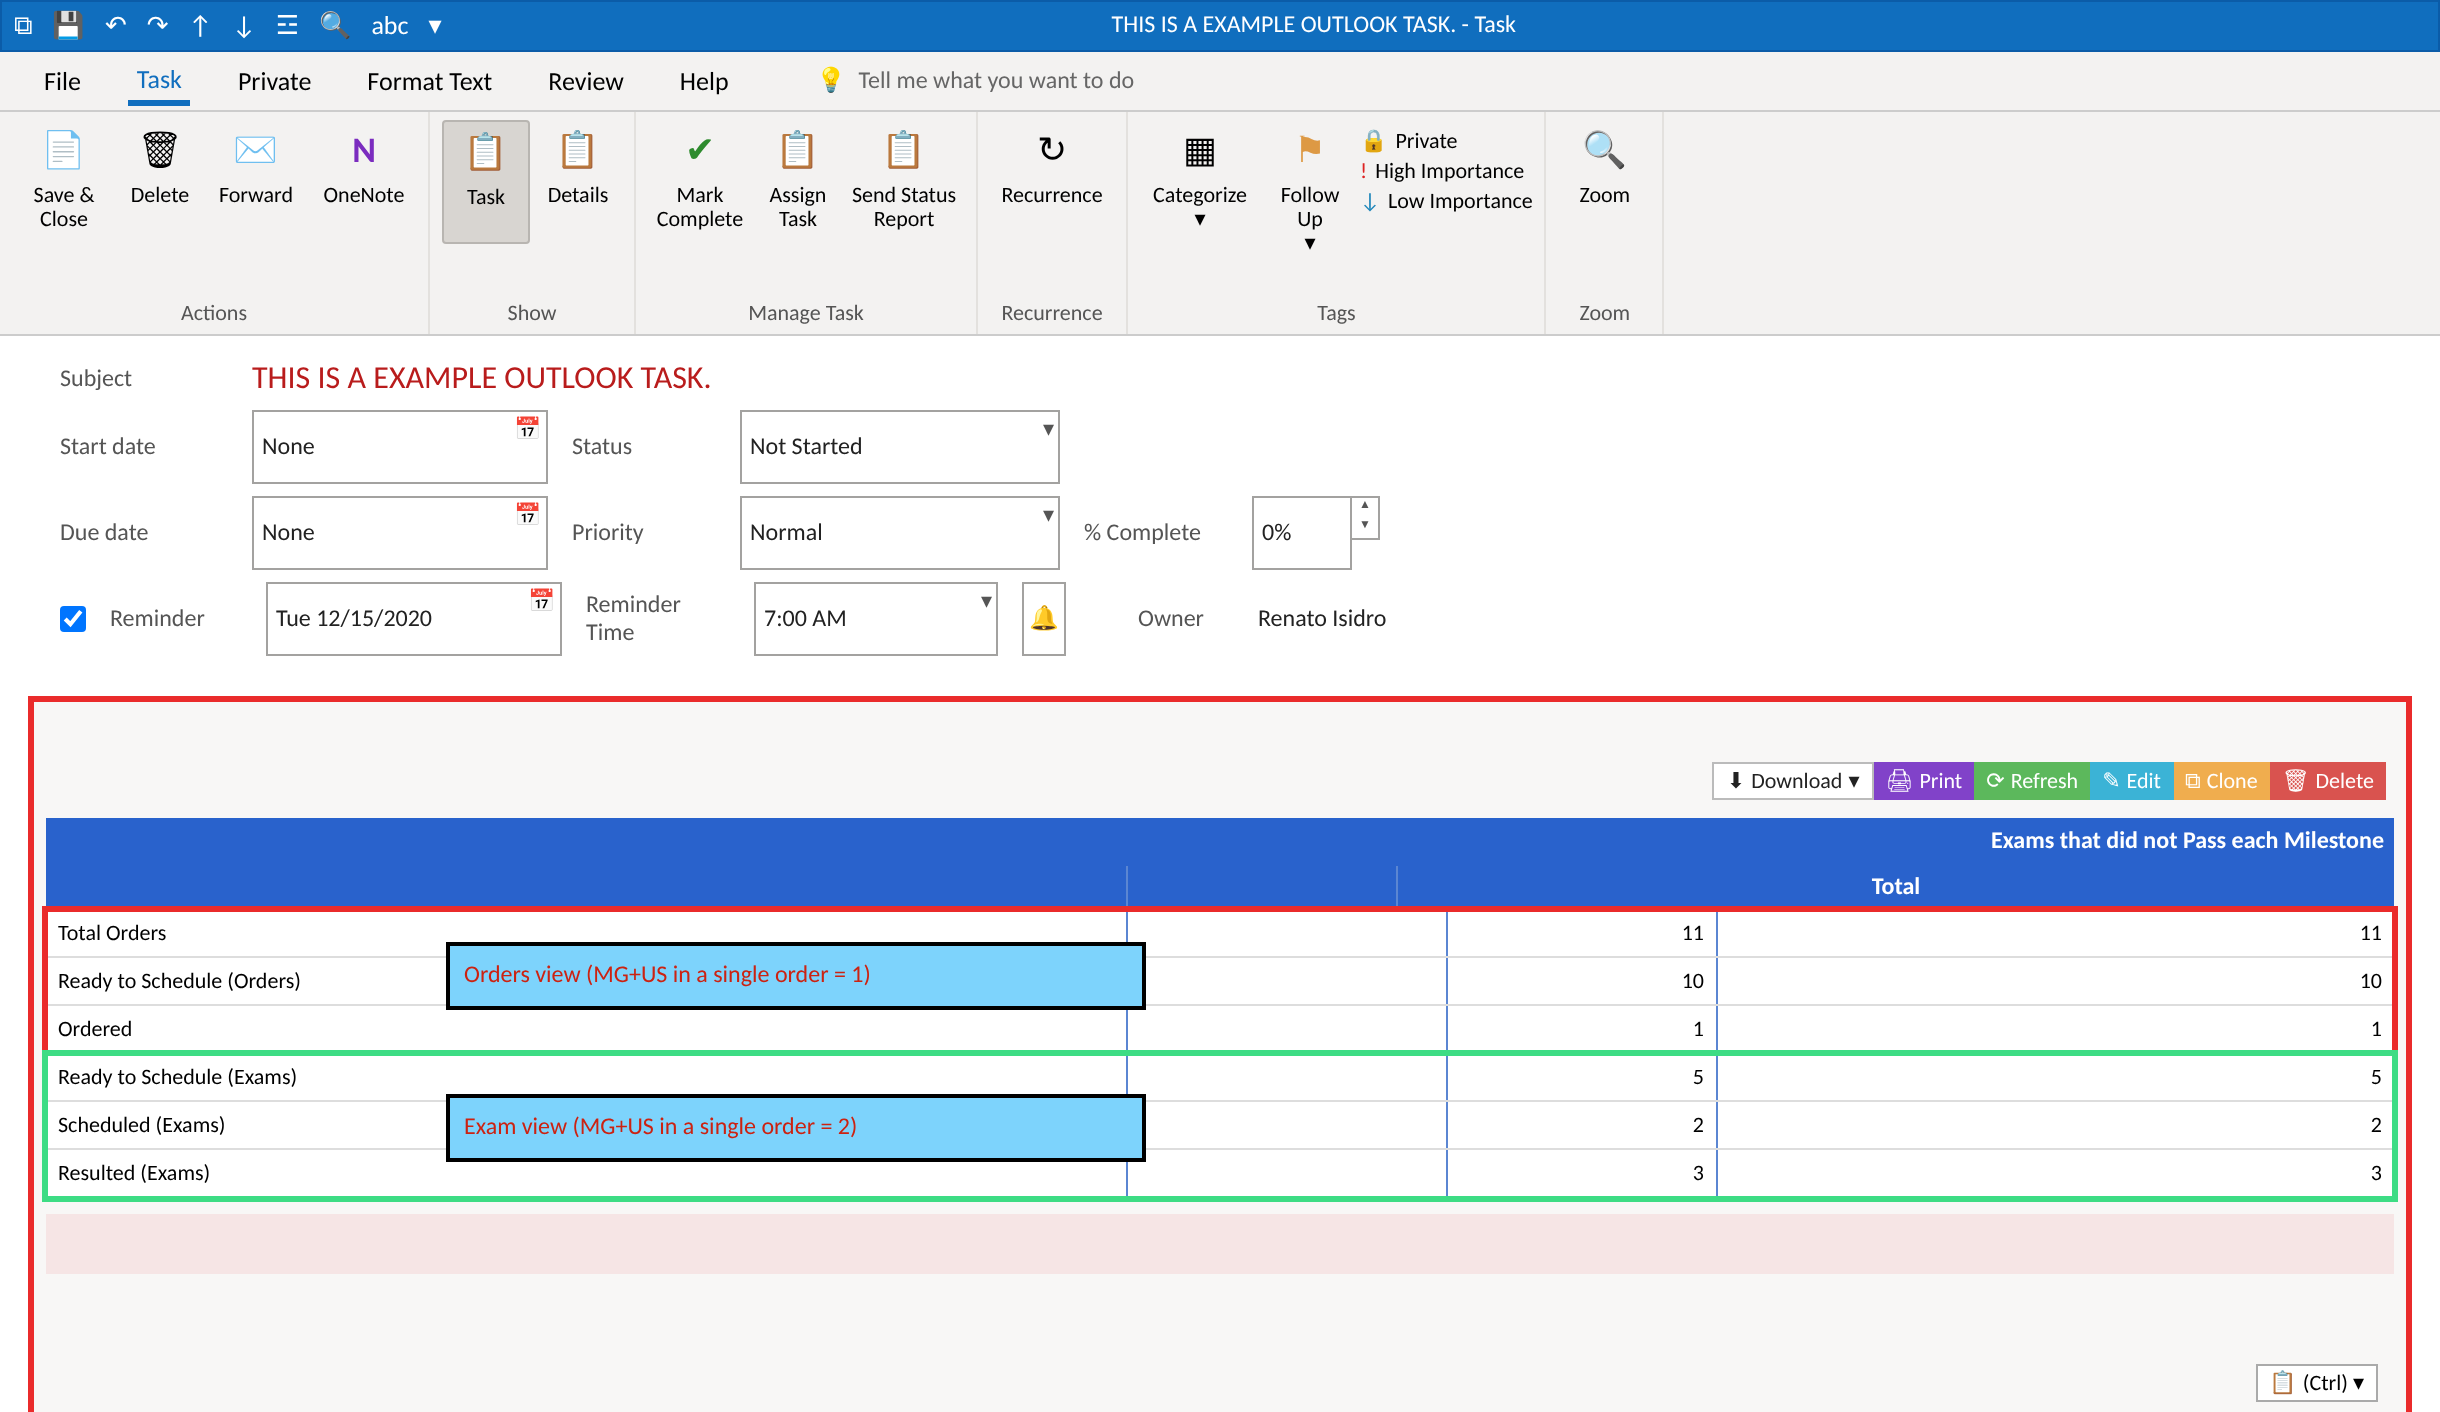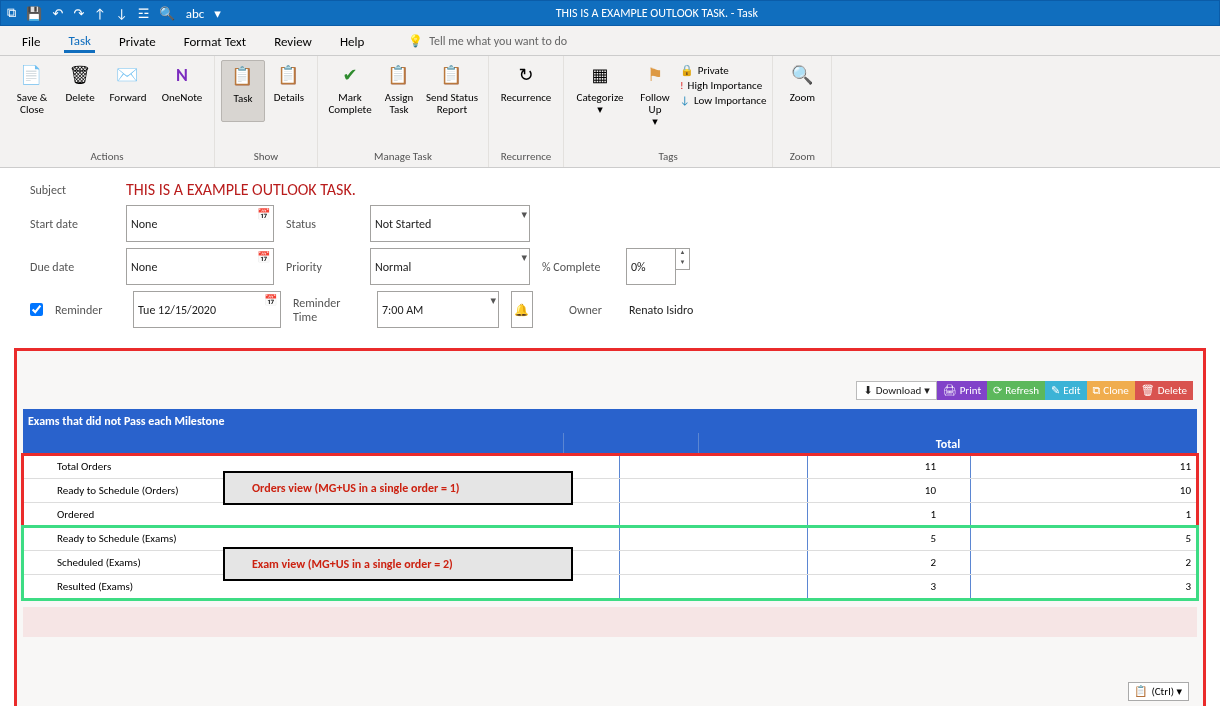--- a/index.html
+++ b/index.html
@@ -42,34 +42,34 @@
 .tool-row { position: absolute; top: 30px; right: 10px; display: flex; gap: 0; font-size: 11px; }
 .tool-row .tbtn { padding: 2px 6px; color: #fff; cursor: pointer; display: flex; align-items: center; gap: 3px; }
 .tbtn.download { background: #fff; color: #222; border: 1px solid #bbb; }
 .tbtn.print { background: #8142c9; }
 .tbtn.refresh { background: #5cb85c; }
 .tbtn.edit { background: #3bb3d6; }
 .tbtn.clone { background: #f0ad4e; }
 .tbtn.delete { background: #d9534f; }
 
 .table-wrap { margin: 34px 6px 0; background:#fff; }
-.thead-row { background: #2962cc; color: #fff; text-align: left; font-size: 12px; font-weight: bold; padding: 5px; }
+.thead-row { background: #2962cc; color: #fff; text-align: right; font-size: 12px; font-weight: bold; padding: 5px; }
 .tcols { display: flex; background: #2962cc; color: #fff; font-size: 12px; font-weight: bold; }
 .tcols div { padding: 4px; text-align: center; }
 .c1 { width: 540px; text-align: left !important; padding-left: 6px !important; }
 .c2 { width: 160px; border-left: 1px solid #5b86d2; }
 .c3 { width: 135px; border-left: 1px solid #5b86d2; }
 .c4 { flex: 1; border-left: 1px solid #5b86d2; }
 .trow { display: flex; font-size: 11px; border-bottom: 1px solid #ddd; background:#fff; }
-.trow div { padding: 5px 4px; margin-left: 28px; }
+.trow div { padding: 5px 4px; }
 .trow .c1 { text-align: left; }
 .trow .c3, .trow .c4 { text-align: right; padding-right: 6px; }
 .group-red { outline: 3px solid #ea2b2b; outline-offset: -1px; position: relative; }
 .group-green { outline: 3px solid #3ddc84; outline-offset: -1px; position: relative; }
-.annot { position: absolute; border: 2px solid #000; background: #e5e5e5; color: #c21; font-weight: bold; font-size: 12px; padding: 8px 27px; pointer-events: none; }
+.annot { position: absolute; border: 2px solid #000; background: #7dd3fc; color: #c21; font-weight: normal; font-size: 12px; padding: 8px 7px; pointer-events: none; }
 .pink-bar { height: 30px; background: #f6e5e5; margin: 8px 6px 0; }
 .ctrl-tag { position: absolute; right: 14px; bottom: 14px; border: 1px solid #aaa; background: #fff; padding: 2px 6px; font-size: 11px; display:flex; align-items:center; gap:3px; }
 </style>
 </head>
 <body>
 
 <div class="titlebar">
   <div class="qat">
     <span>⧉</span>
     <span>💾</span>

